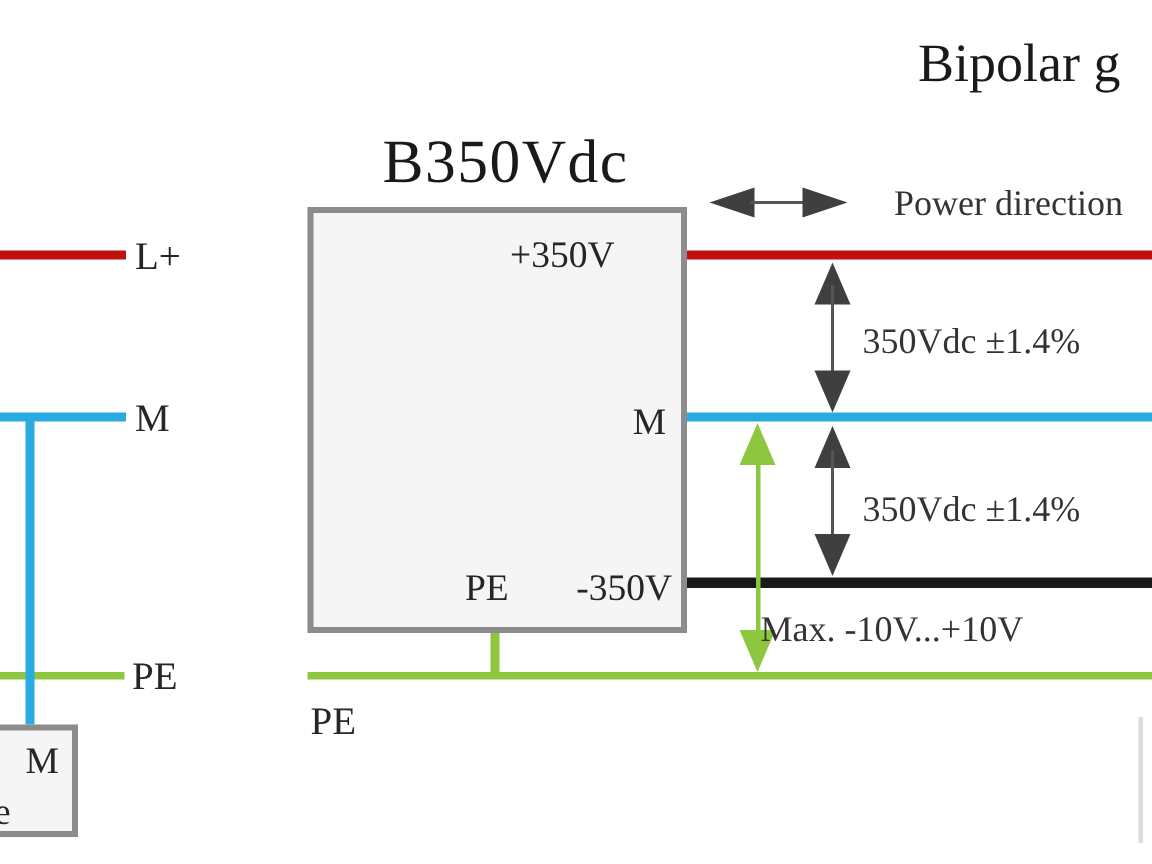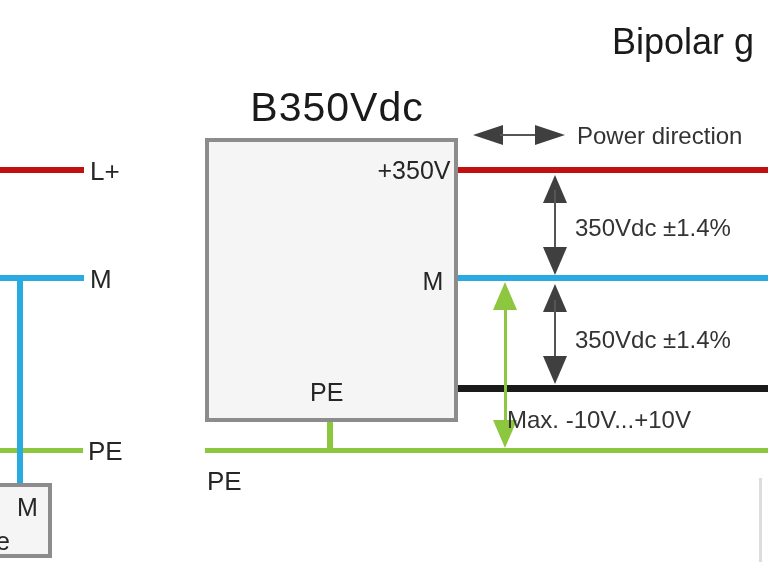--- a/index.html
+++ b/index.html
@@ -1,21 +1,21 @@
 <!DOCTYPE html>
 <html><head>
 <meta charset="utf-8">
 <style>
   html,body{margin:0;padding:0;background:#fff;}
   .canvas{
     position:relative;width:768px;height:576px;background:#ffffff;
     overflow:hidden;font-family:"Liberation Sans",sans-serif;color:#262626;
   }
   .abs{position:absolute;}
-  .txt{white-space:nowrap;line-height:1;}
+  .txt{white-space:nowrap;line-height:1;font-family:Liberation Serif, serif;}
 
   
   .main-title{font-size:36px;color:#1a1a1a;}
   .box-title{font-size:41px;color:#1a1a1a;letter-spacing:1px;}
 
   
   .source-box{
     left:205px;top:138px;width:253px;height:284px;box-sizing:border-box;
     background:#f5f5f5;border:4px solid #8c8c8c;
   }
@@ -68,36 +68,37 @@
   <div class="abs hline l-pe" style="left:0;top:448px;width:83px;height:5px;"></div>
   <div class="abs txt rail-label" style="left:88px;top:438px;">PE</div>
 
   <div class="abs l-m" style="left:17px;top:278px;width:6px;height:206px;"></div>
 
   <div class="abs left-box"></div>
   <div class="abs txt port" style="left:17px;top:495px;">M</div>
   <div class="abs txt port" style="left:-4px;top:529px;">e</div>
 
   <div class="abs source-box"></div>
-  <div class="abs txt port" style="left:360px;top:158px;width:108px;text-align:center;">+350V</div>
+  <div class="abs txt port" style="left:340px;top:158px;width:108px;text-align:left;">+350V</div>
   <div class="abs txt port" style="left:418px;top:269px;width:30px;text-align:center;">M</div>
   <div class="abs txt port" style="left:310px;top:380px;">PE</div>
+  <div class="abs txt port" style="left:368px;top:380px;width:80px;text-align:right;">-350V</div>
 
   <div class="abs hline l-plus" style="left:458px;top:167px;width:310px;"></div>
   <div class="abs hline l-m" style="left:458px;top:275px;width:310px;"></div>
   <div class="abs hline l-minus" style="left:458px;top:385px;width:310px;height:7px;"></div>
 
   <div class="abs l-pe" style="left:327px;top:422px;width:6px;height:28px;"></div>
   <div class="abs hline l-pe" style="left:205px;top:448px;width:563px;height:5px;"></div>
   <div class="abs txt rail-label" style="left:207px;top:468px;">PE</div>
 
   <div class="abs tri tri-left" style="left:473px;top:125px;"></div>
   <div class="abs shaft-h" style="left:500px;top:134px;width:38px;"></div>
   <div class="abs tri tri-right" style="left:535px;top:125px;"></div>
-  <div class="abs txt anno" style="left:577px;top:124px;">Power direction</div>
+  <div class="abs txt anno" style="left:596px;top:124px;">Power direction</div>
 
   <div class="abs tri tri-up" style="left:543px;top:175px;"></div>
   <div class="abs shaft-v" style="left:554px;top:190px;height:70px;"></div>
   <div class="abs tri tri-down" style="left:543px;top:247px;"></div>
   <div class="abs txt anno" style="left:575px;top:216px;">350Vdc ±1.4%</div>
 
   <div class="abs tri tri-up" style="left:543px;top:284px;"></div>
   <div class="abs shaft-v" style="left:554px;top:300px;height:66px;"></div>
   <div class="abs tri tri-down" style="left:543px;top:356px;"></div>
   <div class="abs txt anno" style="left:575px;top:328px;">350Vdc ±1.4%</div>

